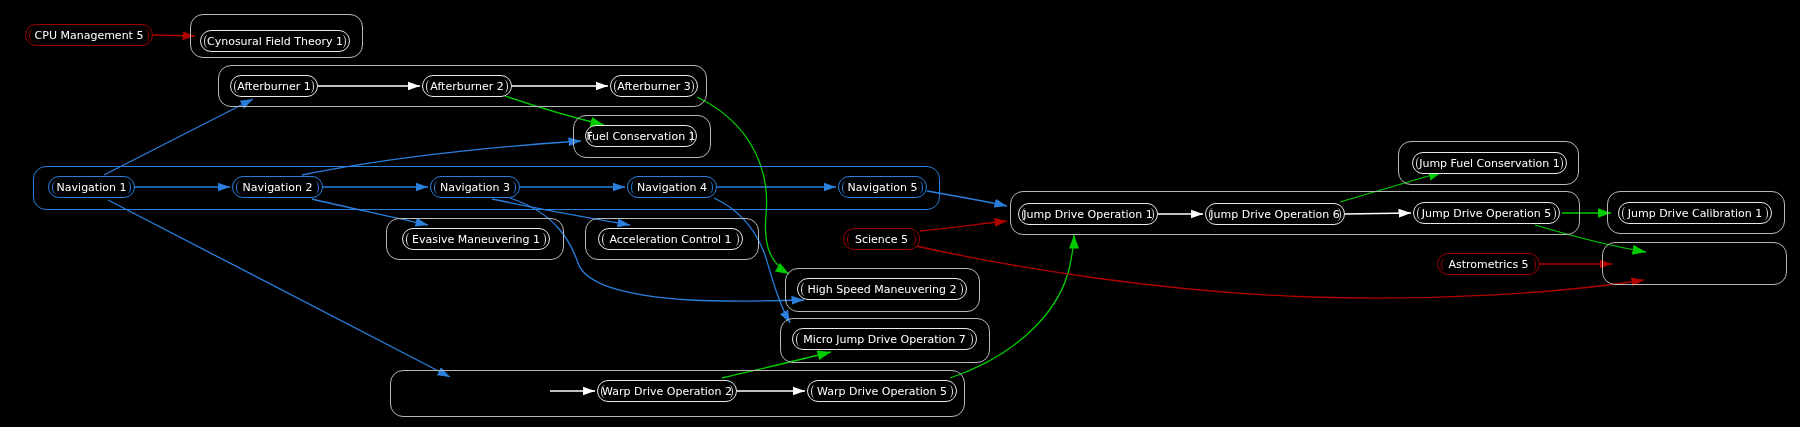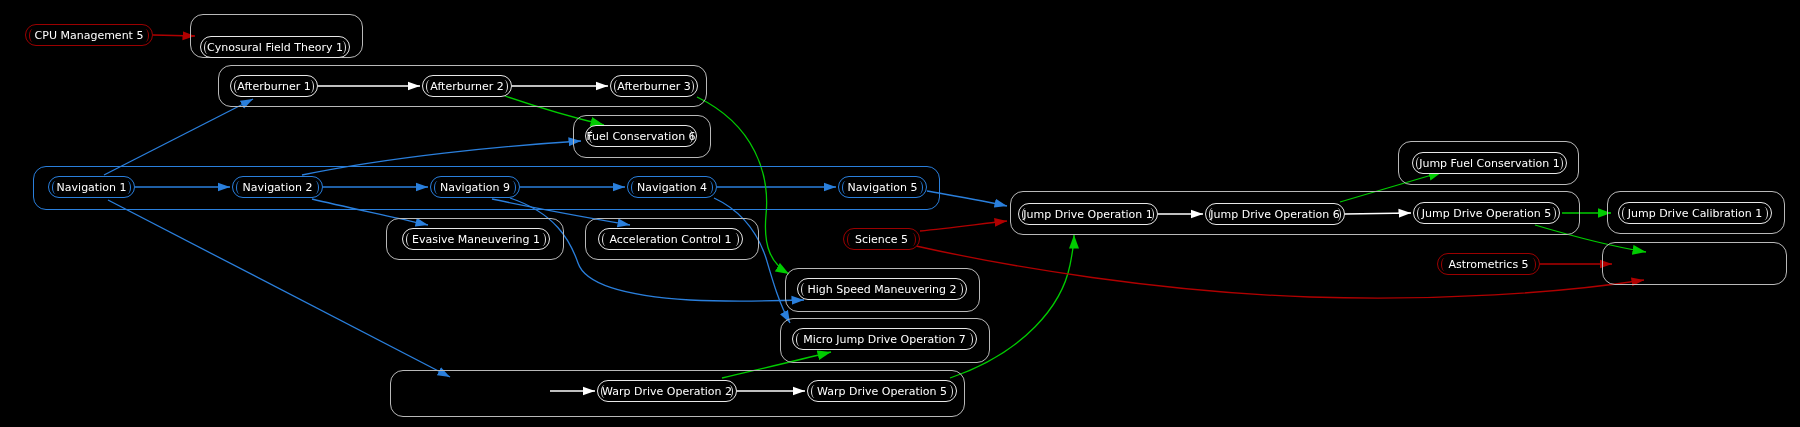--- a/index.html
+++ b/index.html
@@ -101,21 +101,21 @@
   <div class="cluster" style="left:1010px;top:191px;width:568px;height:42px"></div>
   <div class="cluster" style="left:1398px;top:141px;width:179px;height:42px"></div>
   <div class="cluster" style="left:1607px;top:191px;width:176px;height:41px"></div>
   <div class="cluster" style="left:1602px;top:242px;width:183px;height:41px"></div>
 
   <div class="node red" style="left:25px;top:24px;width:128px">
       <span class="tick tl"></span>
       <span class="lbl">CPU Management 5</span>
       <span class="tick tr"></span>
     </div>
-  <div class="node" style="left:200px;top:36px;width:150px">
+  <div class="node" style="left:200px;top:30px;width:150px">
       <span class="tick tl"></span>
       <span class="lbl">Cynosural Field Theory 1</span>
       <span class="tick tr"></span>
     </div>
 
   <div class="node" style="left:230px;top:75px;width:88px">
       <span class="tick tl"></span>
       <span class="lbl">Afterburner 1</span>
       <span class="tick tr"></span>
     </div>
@@ -125,37 +125,37 @@
       <span class="tick tr"></span>
     </div>
   <div class="node" style="left:610px;top:75px;width:88px">
       <span class="tick tl"></span>
       <span class="lbl">Afterburner 3</span>
       <span class="tick tr"></span>
     </div>
 
   <div class="node" style="left:585px;top:125px;width:112px">
       <span class="tick tl"></span>
-      <span class="lbl">Fuel Conservation 6</span>
+      <span class="lbl">Fuel Conservation 1</span>
       <span class="tick tr"></span>
     </div>
 
   <div class="node blue" style="left:48px;top:176px;width:87px">
       <span class="tick tl"></span>
       <span class="lbl">Navigation 1</span>
       <span class="tick tr"></span>
     </div>
   <div class="node blue" style="left:232px;top:176px;width:91px">
       <span class="tick tl"></span>
       <span class="lbl">Navigation 2</span>
       <span class="tick tr"></span>
     </div>
   <div class="node blue" style="left:430px;top:176px;width:90px">
       <span class="tick tl"></span>
-      <span class="lbl">Navigation 9</span>
+      <span class="lbl">Navigation 3</span>
       <span class="tick tr"></span>
     </div>
   <div class="node blue" style="left:627px;top:176px;width:90px">
       <span class="tick tl"></span>
       <span class="lbl">Navigation 4</span>
       <span class="tick tr"></span>
     </div>
   <div class="node blue" style="left:838px;top:176px;width:89px">
       <span class="tick tl"></span>
       <span class="lbl">Navigation 5</span>

